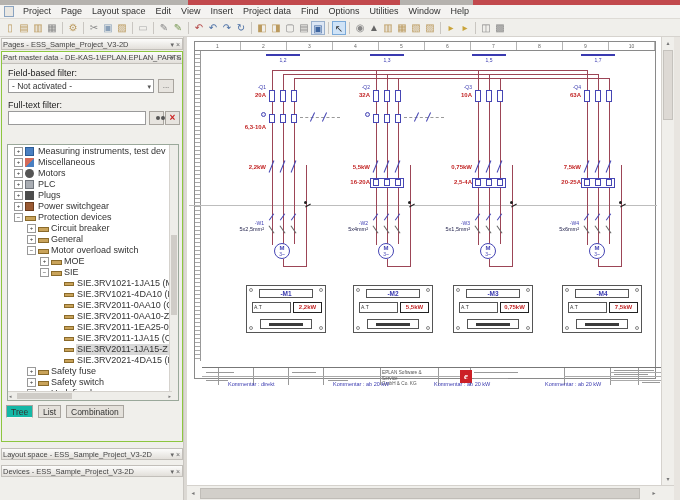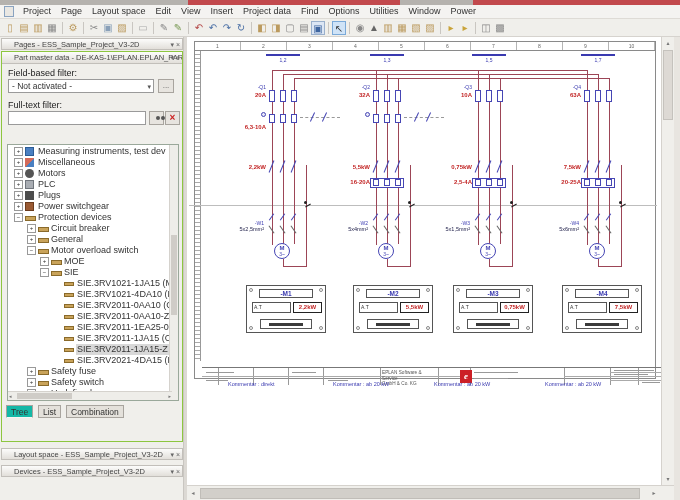--- a/index.html
+++ b/index.html
@@ -18,21 +18,21 @@
 
   
   #toolbar{left:0;top:19px;width:680px;height:18px;background:#f0efeb;border-bottom:1px solid #d6d3ce;display:flex;align-items:center;padding-left:3px;box-sizing:border-box;}
   .ticon{width:14px;height:14px;font-size:10px;line-height:14px;text-align:center;flex:0 0 auto;}
   .tsep{width:1px;height:12px;background:#c9c6c1;margin:0 3px;flex:0 0 auto;}
   .ticon.hl{background:#cfe3f7;border:1px solid #7aa9d8;box-sizing:border-box;}
   .ticon.act{background:#dce6f4;border:1px solid #9ab0cc;box-sizing:border-box;}
 
   
   #left{left:0;top:37px;width:184px;height:463px;background:#f0efeb;border-right:1px solid #c9c6c1;box-sizing:border-box;}
-  .dockhdr{height:12px;background:linear-gradient(#fcfcfb,#e2dfda);border:1px solid #c2bfba;font-size:7.5px;color:#444;line-height:11px;padding-left:12px;box-sizing:border-box;white-space:nowrap;overflow:hidden;}
+  .dockhdr{height:12px;background:linear-gradient(#fcfcfb,#e2dfda);border:1px solid #c2bfba;font-size:7.5px;color:#444;line-height:11px;padding-left:1px;box-sizing:border-box;white-space:nowrap;overflow:hidden;}
   .dockbtns{position:absolute;right:2px;top:0;font-size:7px;color:#666;line-height:11px;}
   #pages-hdr{left:1px;top:1px;width:182px;}
   #pm-panel{left:1px;top:14px;width:182px;height:391px;border:1px solid #8dc63f;background:#f0efeb;box-sizing:border-box;}
   .flabel{font-size:9px;color:#222;}
   .fselect{background:#fff;border:1px solid #9a9a9a;font-size:8.5px;color:#333;line-height:13px;padding-left:3px;box-sizing:border-box;}
   .fselect .dd{position:absolute;right:2px;top:0;font-size:7px;color:#555;}
   .fbtn{background:#e7e4df;border:1px solid #a8a49e;font-size:8px;color:#555;text-align:center;line-height:12px;box-sizing:border-box;}
   .finput{background:#fff;border:1px solid #9a9a9a;box-sizing:border-box;}
   .binoc{display:inline-block;width:4px;height:4px;border-radius:50%;background:#555;box-shadow:5px 0 0 #555;margin-left:2px;margin-top:4px;}
   .xred{color:#c22;font-weight:bold;font-size:10px;line-height:12px;}
@@ -167,21 +167,21 @@
       <span class="menu-item">Page</span>
       <span class="menu-item">Layout space</span>
       <span class="menu-item">Edit</span>
       <span class="menu-item">View</span>
       <span class="menu-item">Insert</span>
       <span class="menu-item">Project data</span>
       <span class="menu-item">Find</span>
       <span class="menu-item">Options</span>
       <span class="menu-item">Utilities</span>
       <span class="menu-item">Window</span>
-      <span class="menu-item">Power</span>
+      <span class="menu-item">Help</span>
     </div>
 
   <div id="toolbar" class="abs">
       <span class="ticon" style="color: rgb(187, 154, 94);">▯</span>
       <span class="ticon" style="color: rgb(187, 154, 94);">▤</span>
       <span class="ticon" style="color: rgb(187, 154, 94);">▥</span>
       <span class="ticon" style="color: rgb(136, 136, 136);">▦</span>
       <span class="tsep"></span>
       <span class="ticon" style="color: rgb(187, 154, 94);">⚙</span>
       <span class="tsep"></span>

